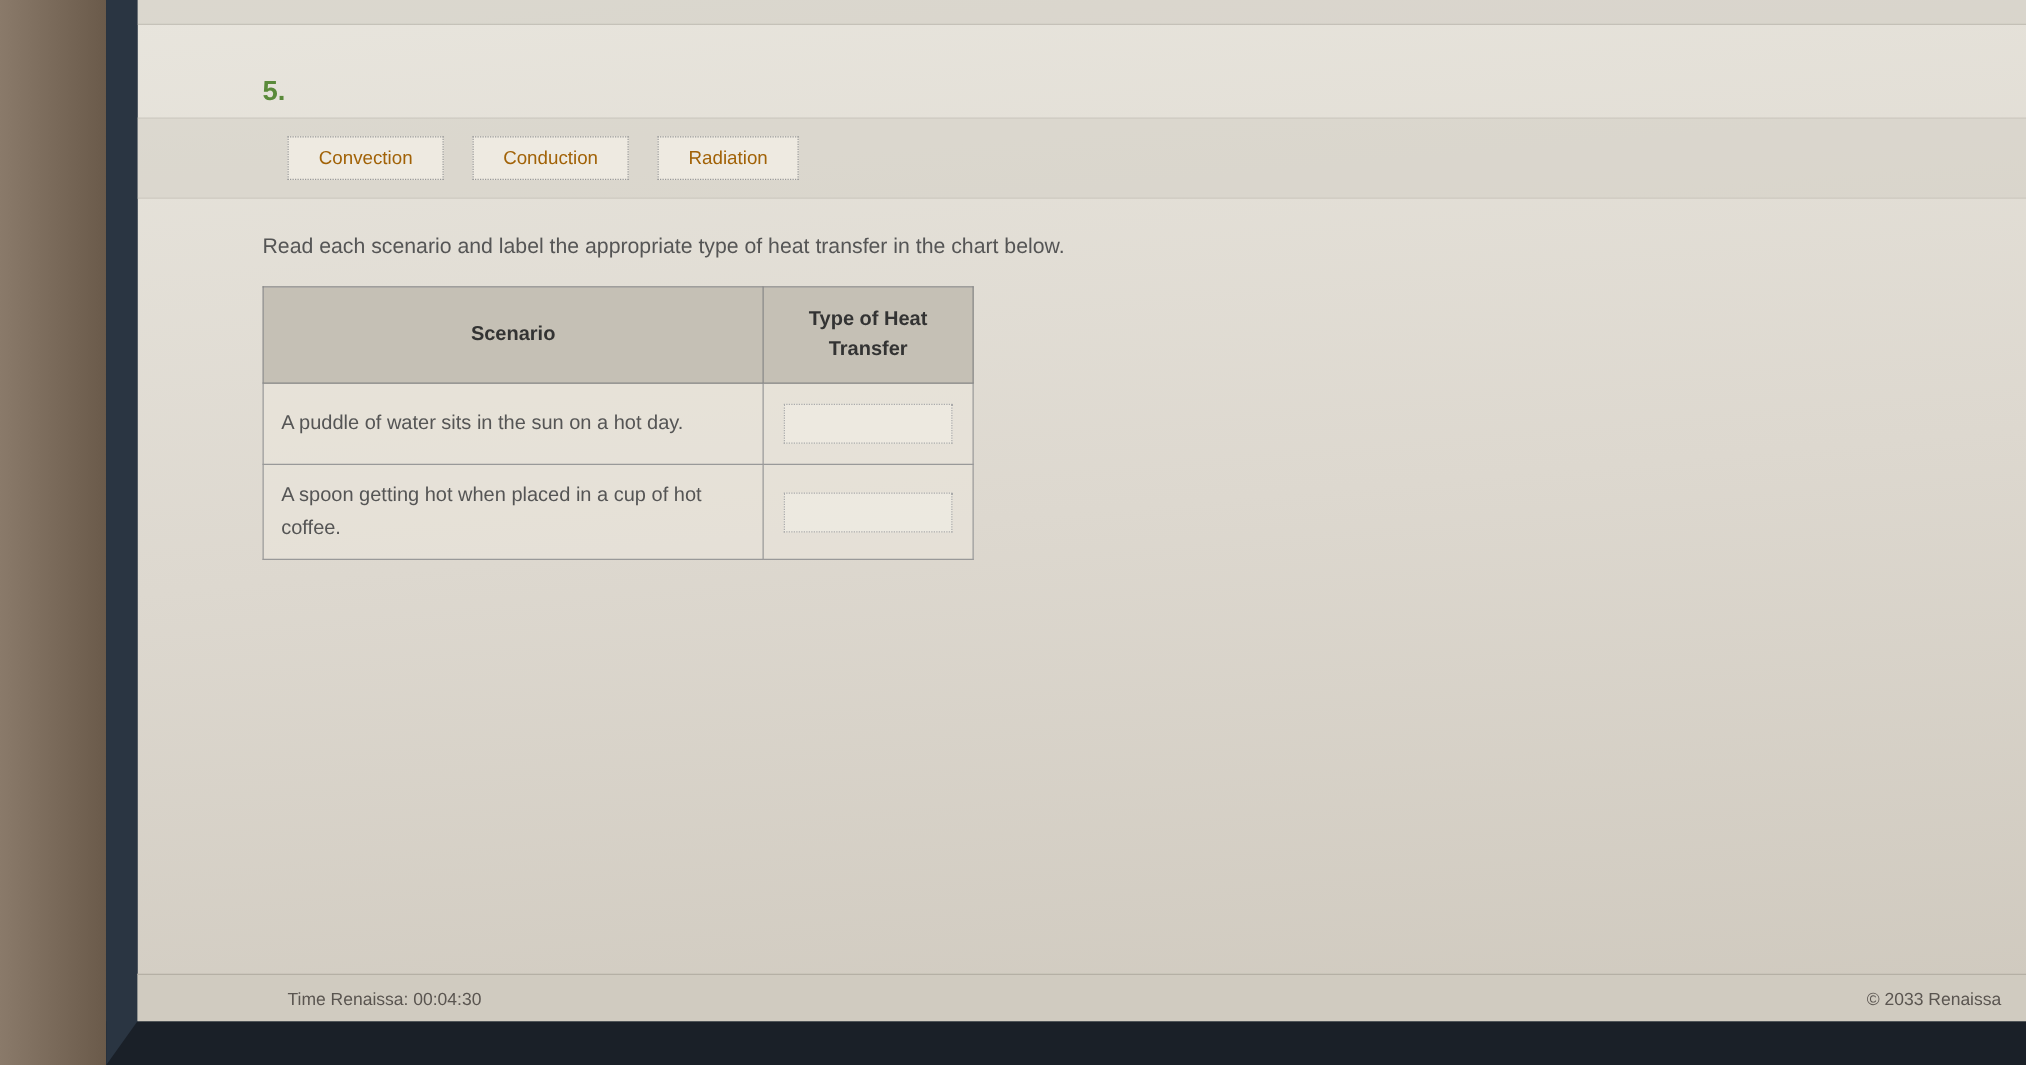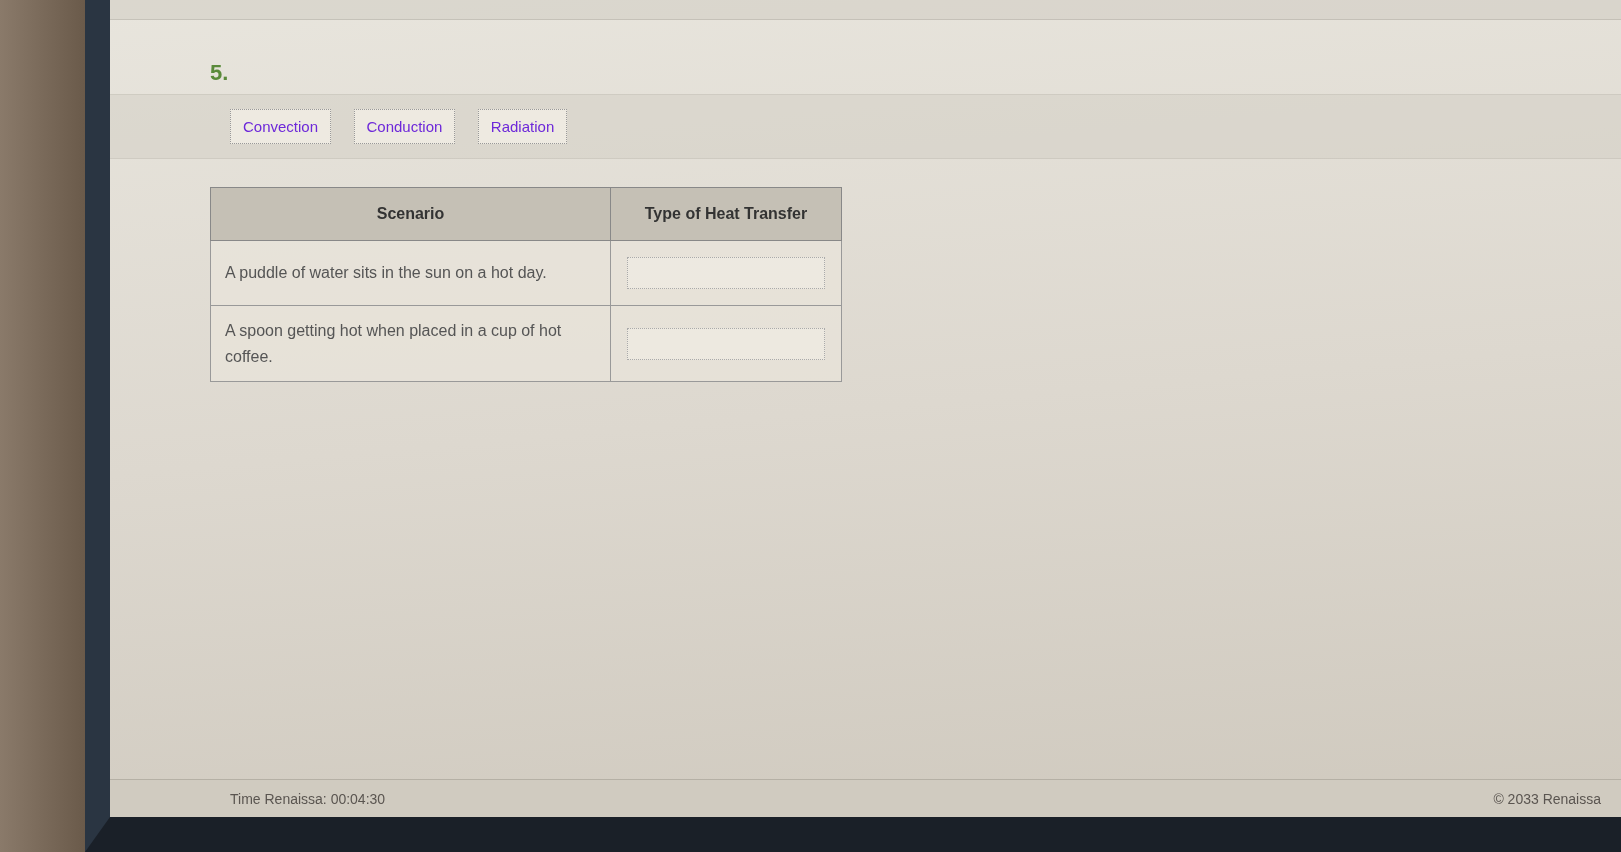--- a/index.html
+++ b/index.html
@@ -58,23 +58,23 @@
       margin-left: -100px;
       padding-left: 120px;
       margin-bottom: 28px;
       border-top: 1px solid rgba(180,175,165,0.3);
       border-bottom: 1px solid rgba(180,175,165,0.3);
     }
     .word-tile {
       display: inline-block;
       background: #eeeae1;
       border: 1px dotted #999;
-      padding: 8px 12px;
+      padding: 8px 24px;
       margin-right: 18px;
-      color: #6d28d9;
+      color: #a16207;
       font-size: 15px;
       cursor: move;
     }
     .instructions {
       color: #555;
       font-size: 17px;
       margin-bottom: 22px;
     }
     .table-wrapper {
       display: flex;
@@ -90,21 +90,21 @@
       padding: 14px 18px;
       font-weight: bold;
       color: #333;
       font-size: 16px;
       text-align: center;
     }
     table.scenario-table th.col-scenario {
       width: 400px;
     }
     table.scenario-table th.col-answer {
-      width: 231px;
+      width: 168px;
       line-height: 1.5;
     }
     table.scenario-table td {
       border: 1px solid #999;
       padding: 12px 14px;
       color: #555;
       font-size: 16px;
       vertical-align: middle;
       line-height: 1.6;
     }
@@ -144,20 +144,21 @@
     <div class="top-bar"></div>
 
     <div class="question-number">5.</div>
 
     <div class="word-bank">
       <span class="word-tile">Convection</span>
       <span class="word-tile">Conduction</span>
       <span class="word-tile">Radiation</span>
     </div>
 
+    <div class="instructions">Read each scenario and label the appropriate type of heat transfer in the chart below.</div>
 
     <div class="table-wrapper">
       <table class="scenario-table">
         <thead>
           <tr>
             <th class="col-scenario">Scenario</th>
             <th class="col-answer">Type of Heat Transfer</th>
           </tr>
         </thead>
         <tbody>

